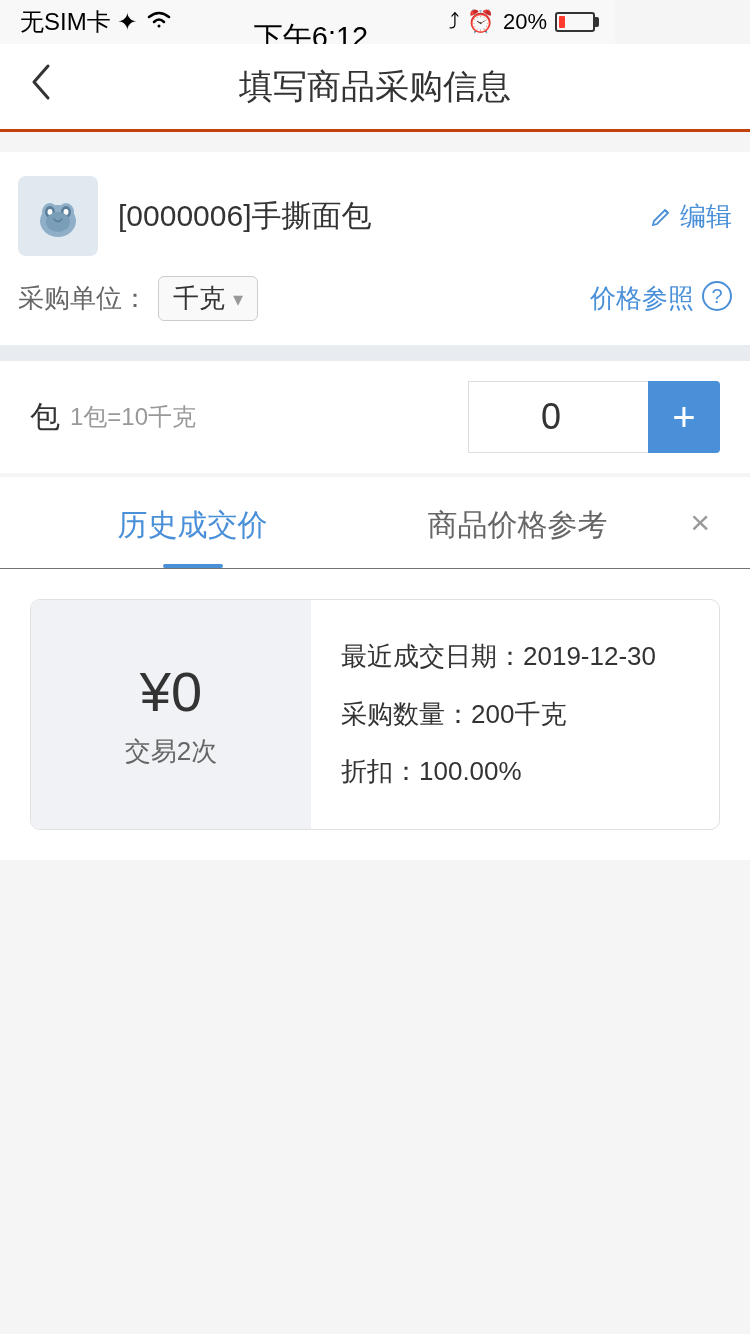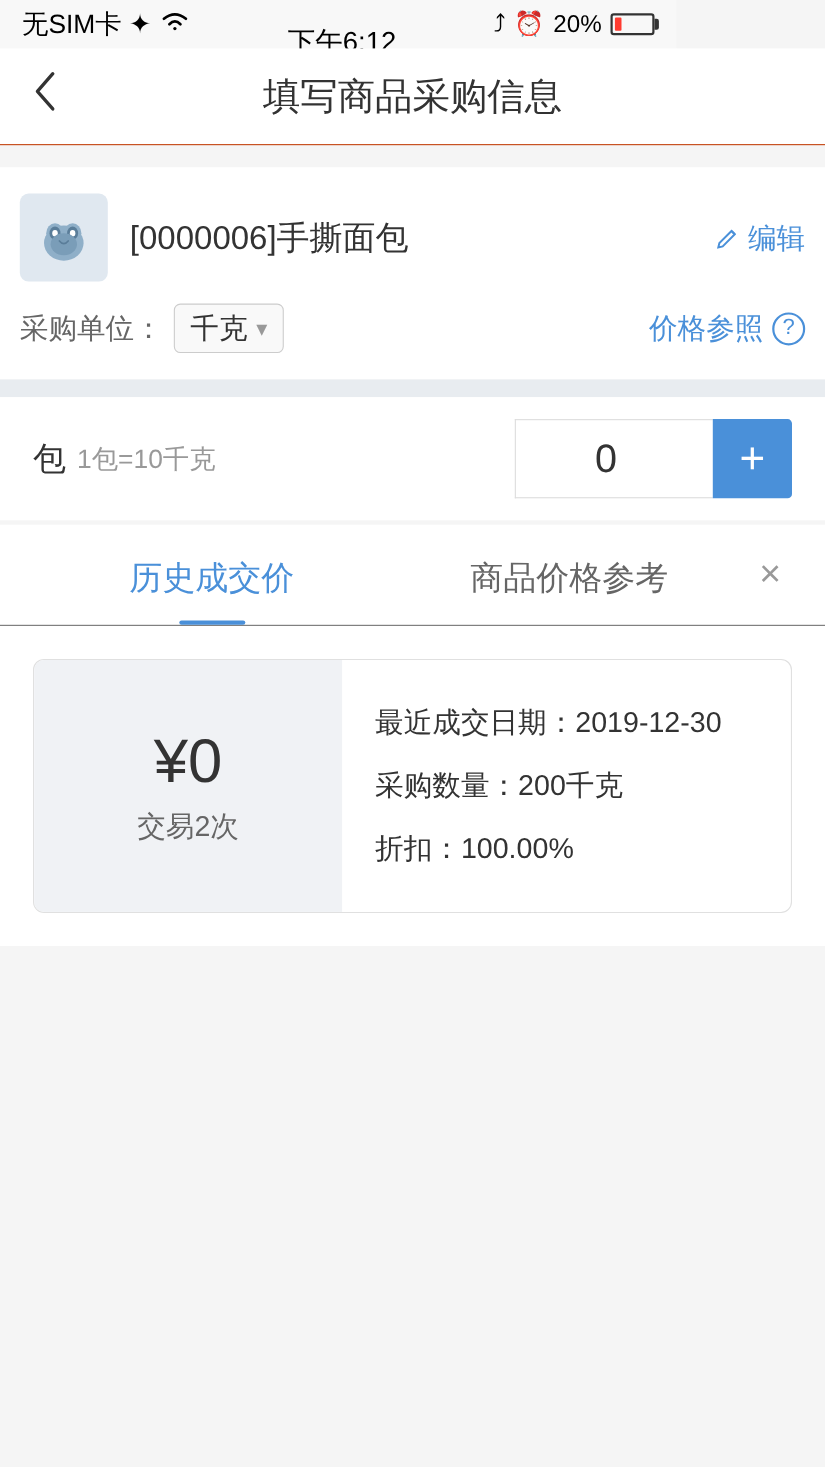--- a/index.html
+++ b/index.html
@@ -18,21 +18,21 @@
       height: 44px;
       background: #f8f8f8;
       display: flex;
       align-items: center;
       justify-content: space-between;
       padding: 0 20px;
       font-size: 24px;
       color: #000;
     }
     .status-left { display: flex; align-items: center; gap: 8px; font-size: 24px; }
-    .status-center { font-size: 25px; font-weight: 400; margin-top: 31px; }
+    .status-center { font-size: 29px; font-weight: 400; margin-top: 31px; }
     .status-right { display: flex; align-items: center; gap: 8px; font-size: 22px; }
     .battery {
       width: 40px; height: 20px;
       border: 2px solid #333;
       border-radius: 3px;
       position: relative;
       display: flex;
       align-items: center;
       padding: 2px;
     }
@@ -55,21 +55,21 @@
 
     
     .nav-bar {
       width: 750px;
       height: 88px;
       background: #fff;
       display: flex;
       align-items: center;
       justify-content: center;
       position: relative;
-      border-bottom: 1px solid #c2410c;
+      border-bottom: 3px solid #c2410c;
     }
     .nav-back {
       position: absolute;
       left: 28px;
       font-size: 36px;
       color: #333;
       cursor: pointer;
     }
     .nav-title {
       font-size: 34px;
@@ -151,21 +151,20 @@
     }
     .unit-select-arrow {
       margin-left: 8px;
       font-size: 20px;
       color: #999;
     }
     .price-ref {
       font-size: 26px;
       color: #4a90d9;
       display: flex;
-      align-items: center;
       gap: 8px;
       cursor: pointer;
     }
     .price-ref-icon {
       width: 30px;
       height: 30px;
       border: 2px solid #4a90d9;
       border-radius: 50%;
       display: flex;
       align-items: center;

